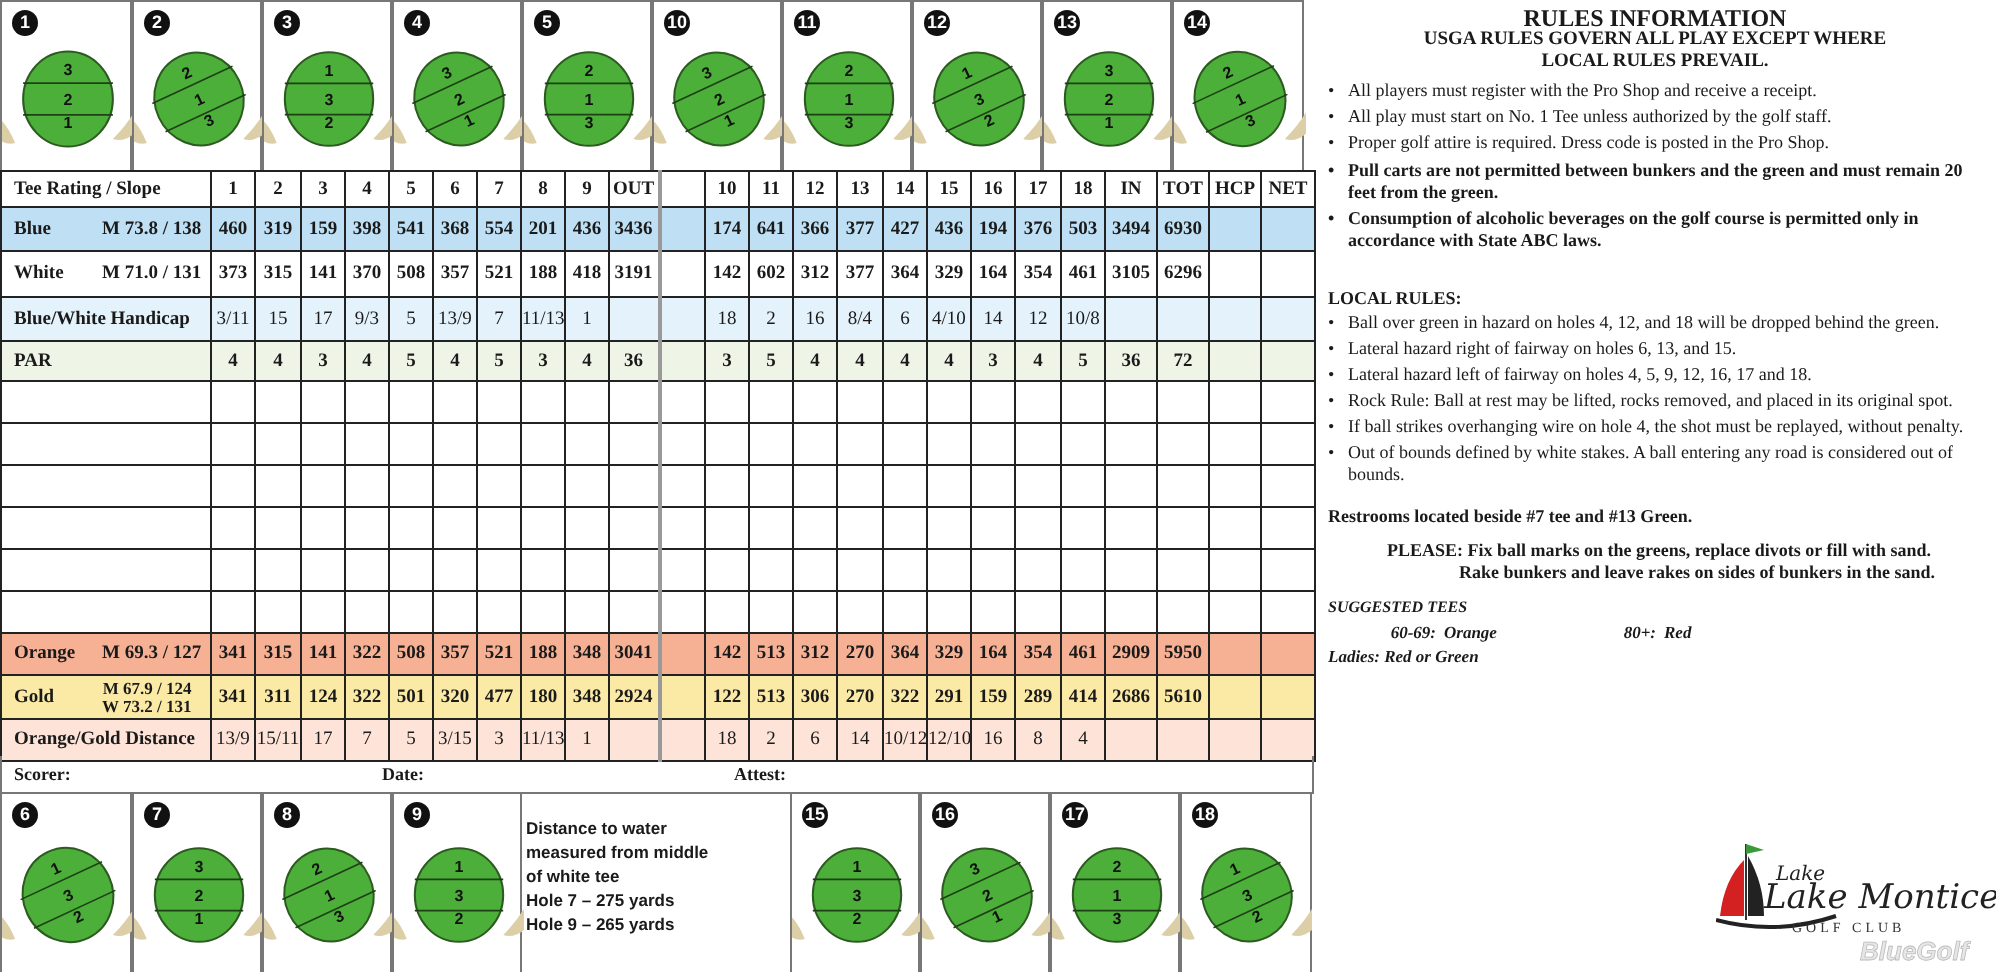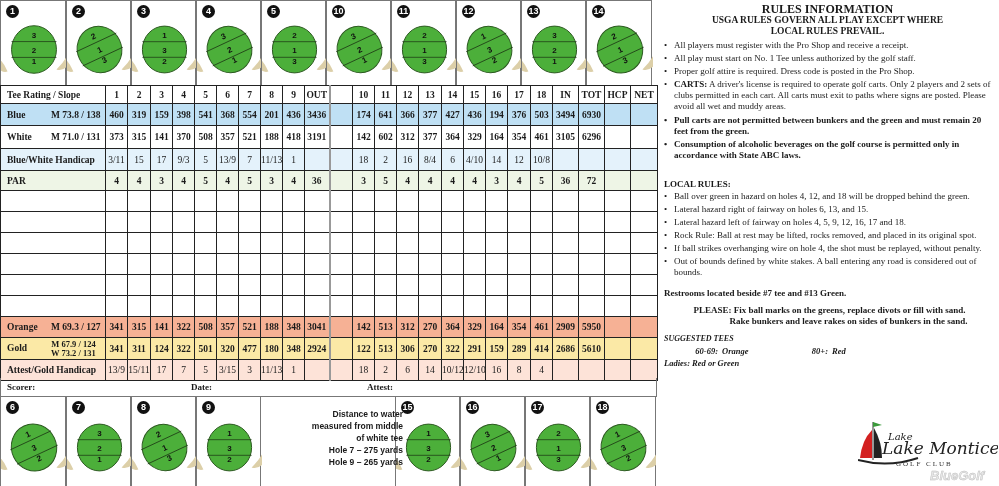--- a/index.html
+++ b/index.html
@@ -23,21 +23,21 @@
   tr.par td{height:19px;background:#eef5e6;}
   tr.blank td{height:20px;background:#fff;}
   tr.orange td{height:20px;background:#f6b195;}
   tr.gold td{height:21px;background:#fbe9a6;}
   tr.ogh td{height:20px;background:#fde3d8;font-weight:normal;}
   tr.ogh td.lbl{font-weight:bold;}
   .lbl .tee{display:inline-block;width:44px;}
   .gold-r{display:inline-block;font-size:8.5px;line-height:9px;vertical-align:middle;text-align:right;}
   .scorer{position:absolute;left:0;top:378px;width:657px;height:19px;border:1px solid #777;border-top:none;box-sizing:border-box;font-size:9px;font-weight:bold;}
   .scorer span{position:absolute;top:4px;}
-  .water{position:absolute;left:263px;top:408px;width:140px;font:bold 8.5px "Liberation Sans",sans-serif;line-height:12px;text-align:right;}
+  .water{position:absolute;left:263px;top:408px;width:140px;font:bold 8.5px "Liberation Sans",sans-serif;line-height:12px;}
   .rules{position:absolute;left:660px;top:0;width:335px;height:486px;font-size:9px;line-height:11px;}
   .rules h1{margin:4px 0 0;font-size:12px;text-align:center;font-weight:bold;}
   .rules h2{margin:0;font-size:9.5px;text-align:center;font-weight:bold;line-height:11px;}
   .rules ul{margin:3px 0 0;padding:0 0 0 14px;list-style:none;}
   .rules li{position:relative;margin-bottom:2px;}
   .rules li:before{content:"•";position:absolute;left:-10px;}
   .rules .bold li{font-weight:bold;}
   .local-title{margin-top:18px;font-weight:bold;font-size:9px;padding-left:4px;}
   .rest{margin-top:10px;font-weight:bold;padding-left:4px;}
   .please{margin-top:6px;font-weight:bold;padding-left:4px;text-align:center;}
@@ -577,21 +577,21 @@
           <td class="c">291</td>
           <td class="c">159</td>
           <td class="c">289</td>
           <td class="c">414</td>
           <td class="c">2686</td>
           <td class="c">5610</td>
           <td class="c"></td>
           <td class="c"></td>
         </tr>
         <tr class="ogh">
-          <td class="lbl"><span>Attest/Gold Handicap</span></td>
+          <td class="lbl"><span>Orange/Gold Distance</span></td>
           <td class="c">13/9</td>
           <td class="c">15/11</td>
           <td class="c">17</td>
           <td class="c">7</td>
           <td class="c">5</td>
           <td class="c">3/15</td>
           <td class="c">3</td>
           <td class="c">11/13</td>
           <td class="c">1</td>
           <td class="c"></td>
@@ -753,21 +753,20 @@
 </div>
 
 <div class="rules">
   <h1>RULES INFORMATION</h1>
   <h2>USGA RULES GOVERN ALL PLAY EXCEPT WHERE</h2>
   <h2>LOCAL RULES PREVAIL.</h2>
   <ul>
     <li>All players must register with the Pro Shop and receive a receipt.</li>
     <li>All play must start on No. 1 Tee unless authorized by the golf staff.</li>
     <li>Proper golf attire is required. Dress code is posted in the Pro Shop.</li>
-    <li><b>CARTS:</b><span> A driver's license is required to operate golf carts. Only 2 players and 2 sets of clubs permitted in each cart. All carts must exit to paths where signs are posted. Please avoid all wet and muddy areas.</span></li>
   </ul>
   <ul class="bold">
     <li>Pull carts are not permitted between bunkers and the green and must remain 20 feet from the green.</li>
     <li>Consumption of alcoholic beverages on the golf course is permitted only in accordance with State ABC laws.</li>
   </ul>
   <div class="local-title">LOCAL RULES:</div>
   <ul style="margin-top:1px">
     <li>Ball over green in hazard on holes 4, 12, and 18 will be dropped behind the green.</li>
     <li>Lateral hazard right of fairway on holes 6, 13, and 15.</li>
     <li>Lateral hazard left of fairway on holes 4, 5, 9, 12, 16, 17 and 18.</li>

